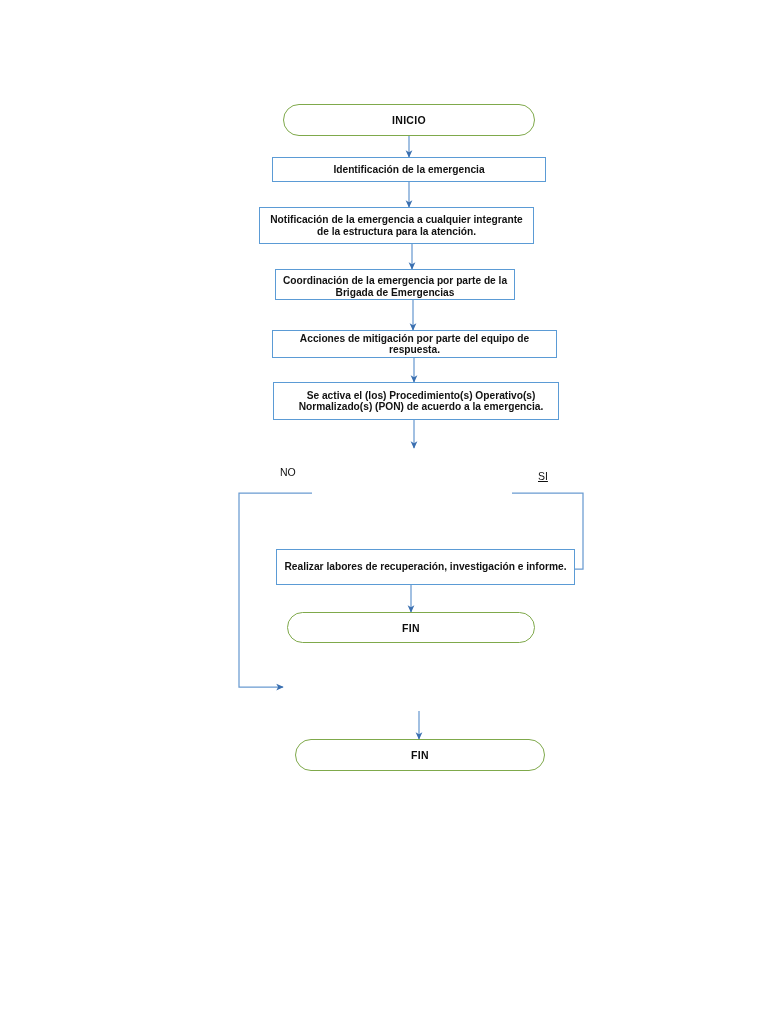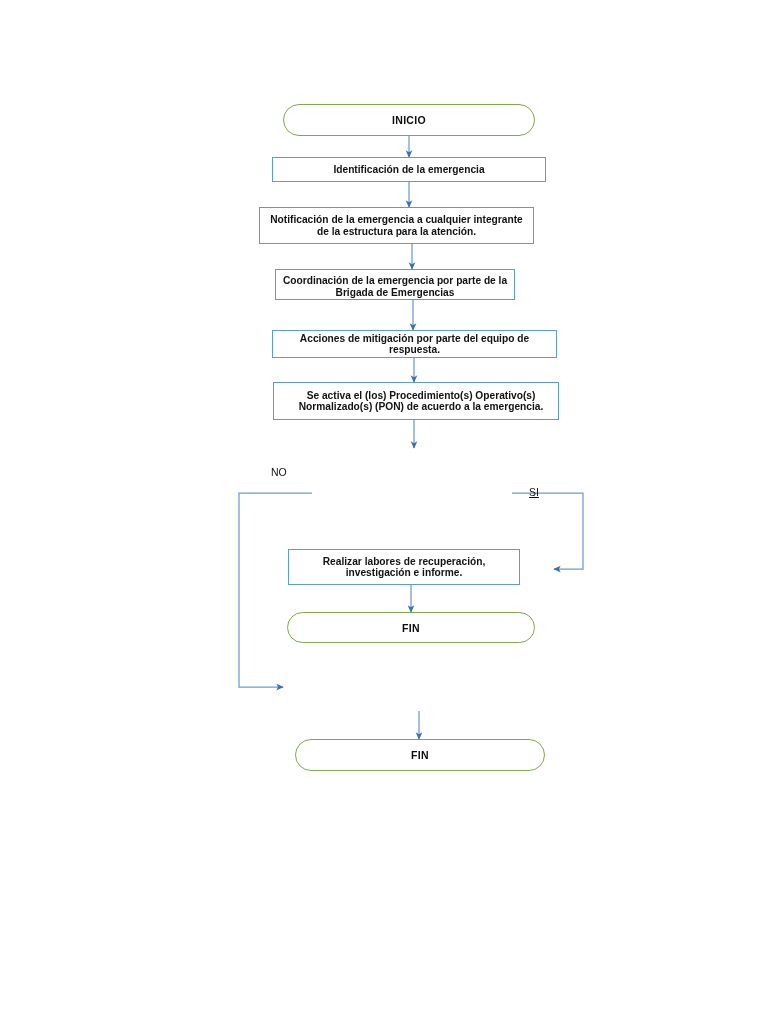--- a/index.html
+++ b/index.html
@@ -99,23 +99,24 @@
     text-align: center;
     font-size: 10.2px;
     line-height: 1.22;
     color: #121212;
   }
 
   .branch-label {
     position: absolute;
     font-size: 10.5px;
     color: #111111;
+    margin-left: 9px;
   }
   #label-no { left: 271px; top: 466px; }
-  #label-si { left: 529px; top: 486px; text-decoration: underline; }
+  #label-si { left: 529px; top: 470px; text-decoration: underline; }
 </style>
 </head>
 <body>
 
 <div id="canvas">
 
 
   <svg class="svg-layer" viewBox="0 0 768 1024" xmlns="http://www.w3.org/2000/svg">
     <defs>
       <marker id="arrow" markerWidth="8" markerHeight="8" refX="5.4" refY="3" orient="auto" markerUnits="strokeWidth">
@@ -168,21 +169,21 @@
 
   <div class="node process" style="left:273px; top:382px; width:286px; height:38px;padding-left:16px;">
     <span class="txt">Se activa el (los) Procedimiento(s) Operativo(s) Normalizado(s) (PON) de acuerdo a la emergencia.</span>
   </div>
 
 
   <div class="branch-label" id="label-no">NO</div>
 
   <div class="branch-label" id="label-si">SI</div>
 
-  <div class="node process" style="left:288px; top:549px; width:232px; height:36px;">
+  <div class="node process" style="left:276px; top:549px; width:299px; height:36px;">
     <span class="txt">Realizar labores de recuperación, investigación e informe.</span>
   </div>
 
   <div class="node terminal" style="left:287px; top:612px; width:248px; height:31px;">
     <span class="txt">FIN</span>
   </div>
 
 
   <div class="node terminal" style="left:295px; top:739px; width:250px; height:32px;">
     <span class="txt">FIN</span>

